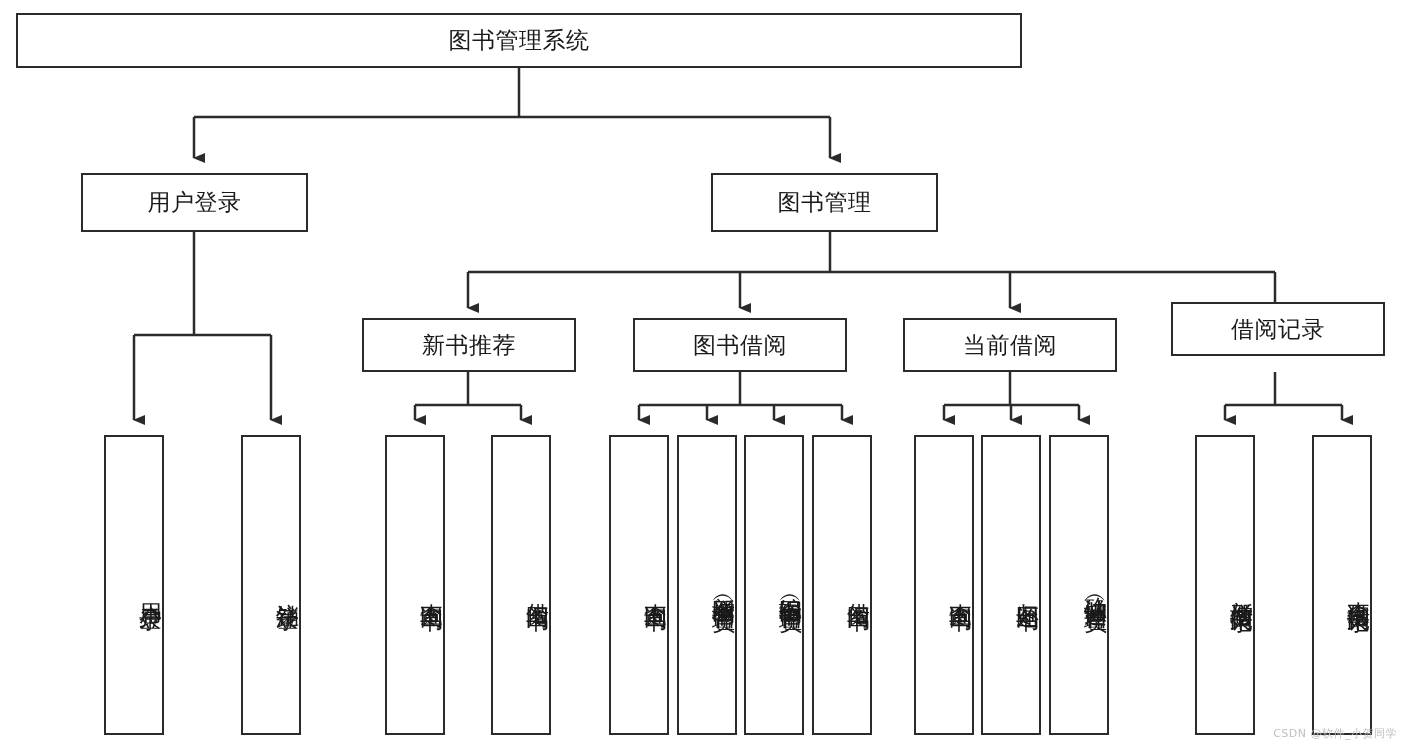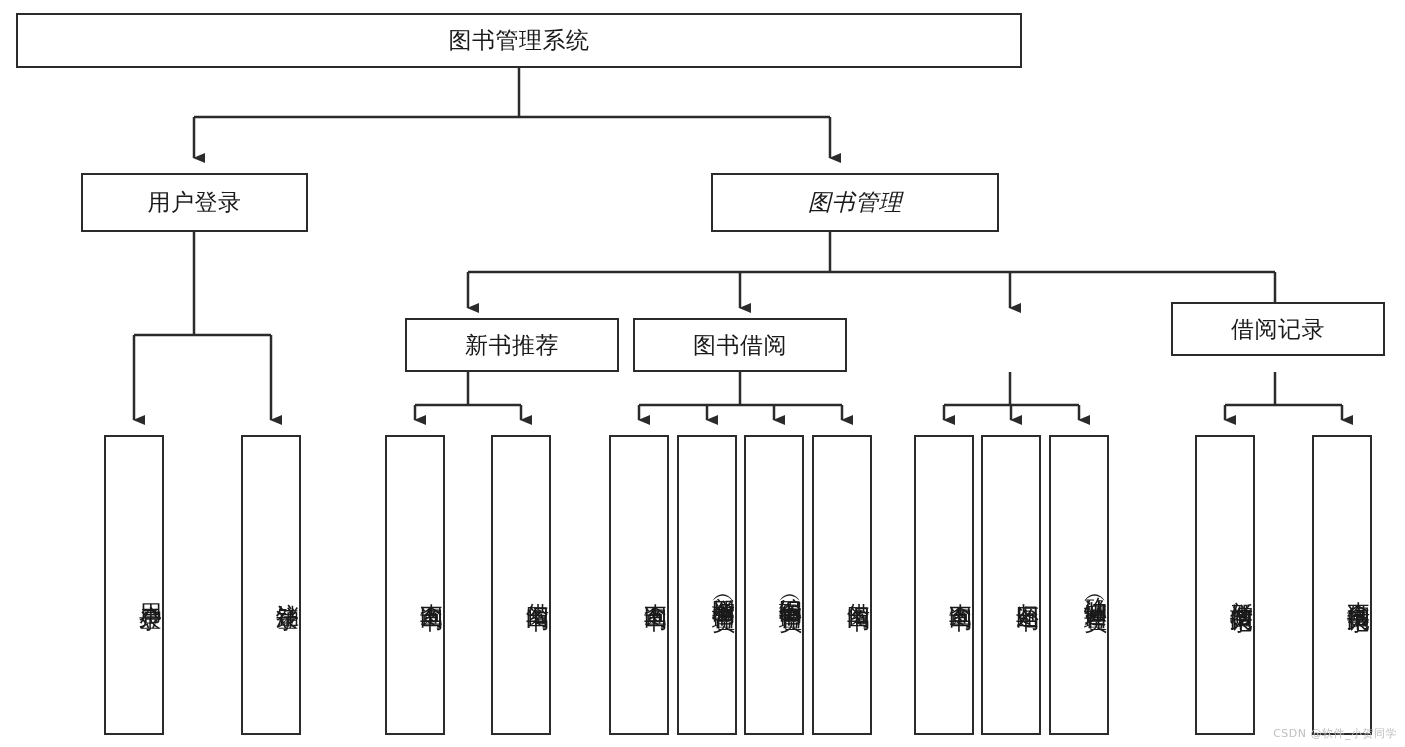--- a/index.html
+++ b/index.html
@@ -117,29 +117,32 @@
     </g>
   </svg>
 
   <div class="node horiz" style="left:16px; top:13px; width:1006px; height:55px;">
     <span>图书管理系统</span>
   </div>
 
   <div class="node horiz" style="left:81px; top:173px; width:227px; height:59px;">
     <span>用户登录</span>
   </div>
-  <div class="node horiz" style="left:711px; top:173px; width:288px; height:59px;font-style:italic;">
+  <div class="node horiz" style="left:711px; top:173px; width:227px; height:59px;">
     <span>图书管理</span>
   </div>
 
-  <div class="node horiz" style="left:362px; top:318px; width:214px; height:54px;margin-left:43px;">
+  <div class="node horiz" style="left:362px; top:318px; width:214px; height:54px;">
     <span>新书推荐</span>
   </div>
   <div class="node horiz" style="left:633px; top:318px; width:214px; height:54px;">
     <span>图书借阅</span>
+  </div>
+  <div class="node horiz" style="left:903px; top:318px; width:214px; height:54px;">
+    <span>当前借阅</span>
   </div>
   <div class="node horiz" style="left:1171px; top:302px; width:214px; height:54px;">
     <span>借阅记录</span>
   </div>
 
   <div class="node vert" style="left:104px; top:435px; width:60px; height:300px;">
     <span>用户登录</span>
   </div>
   <div class="node vert" style="left:241px; top:435px; width:60px; height:300px;">
     <span>注销登录</span>

